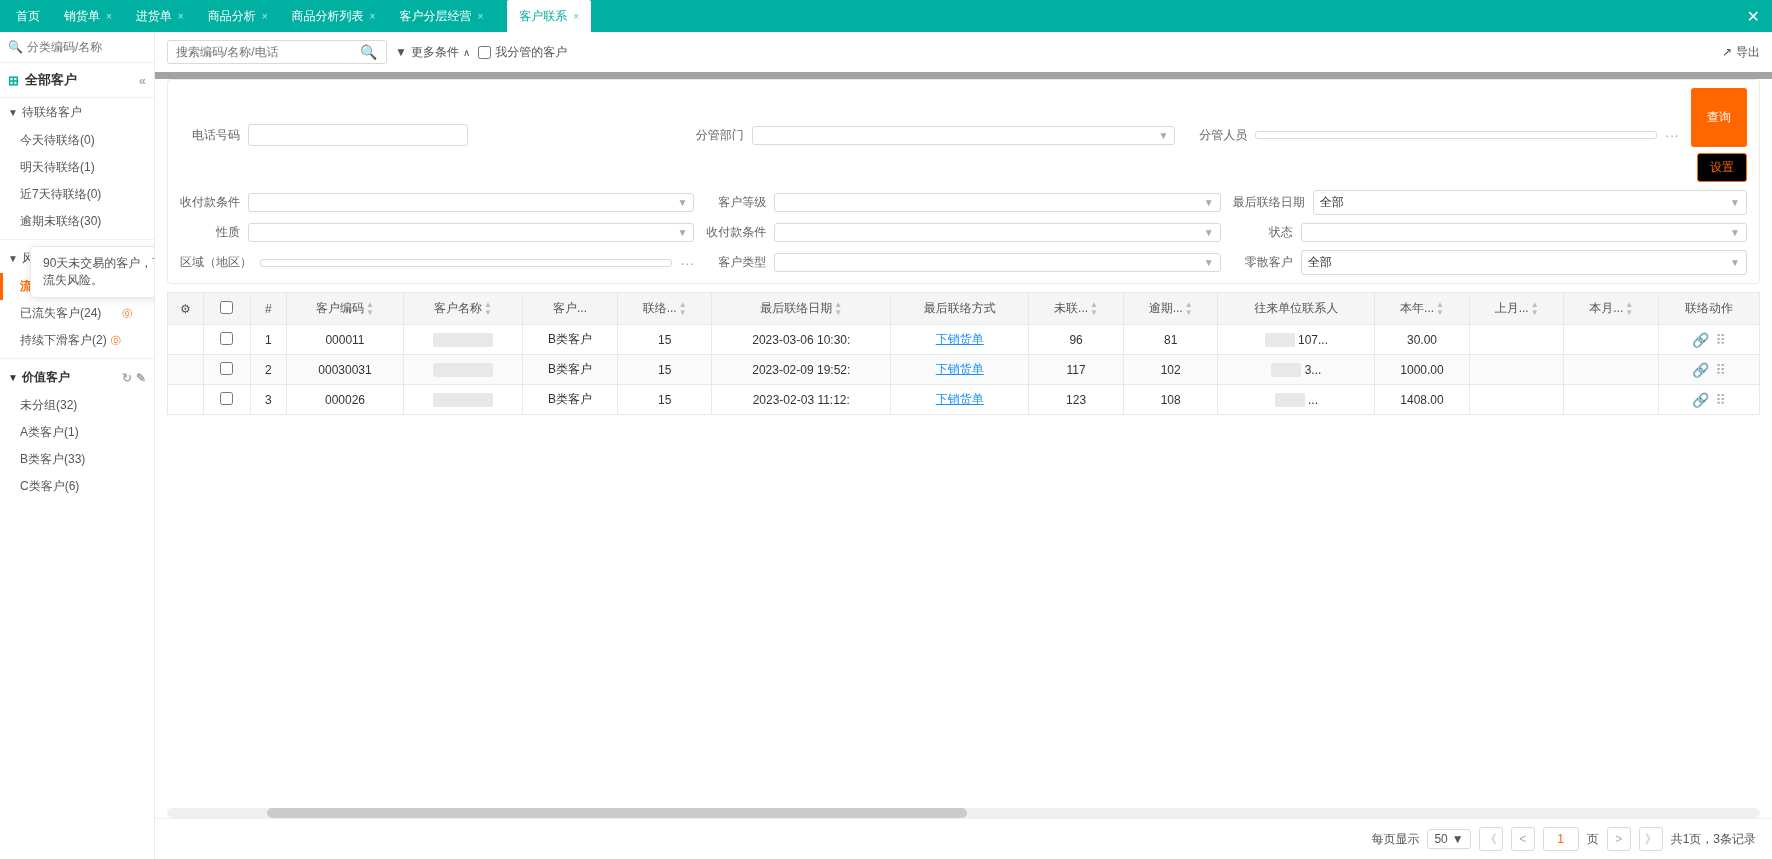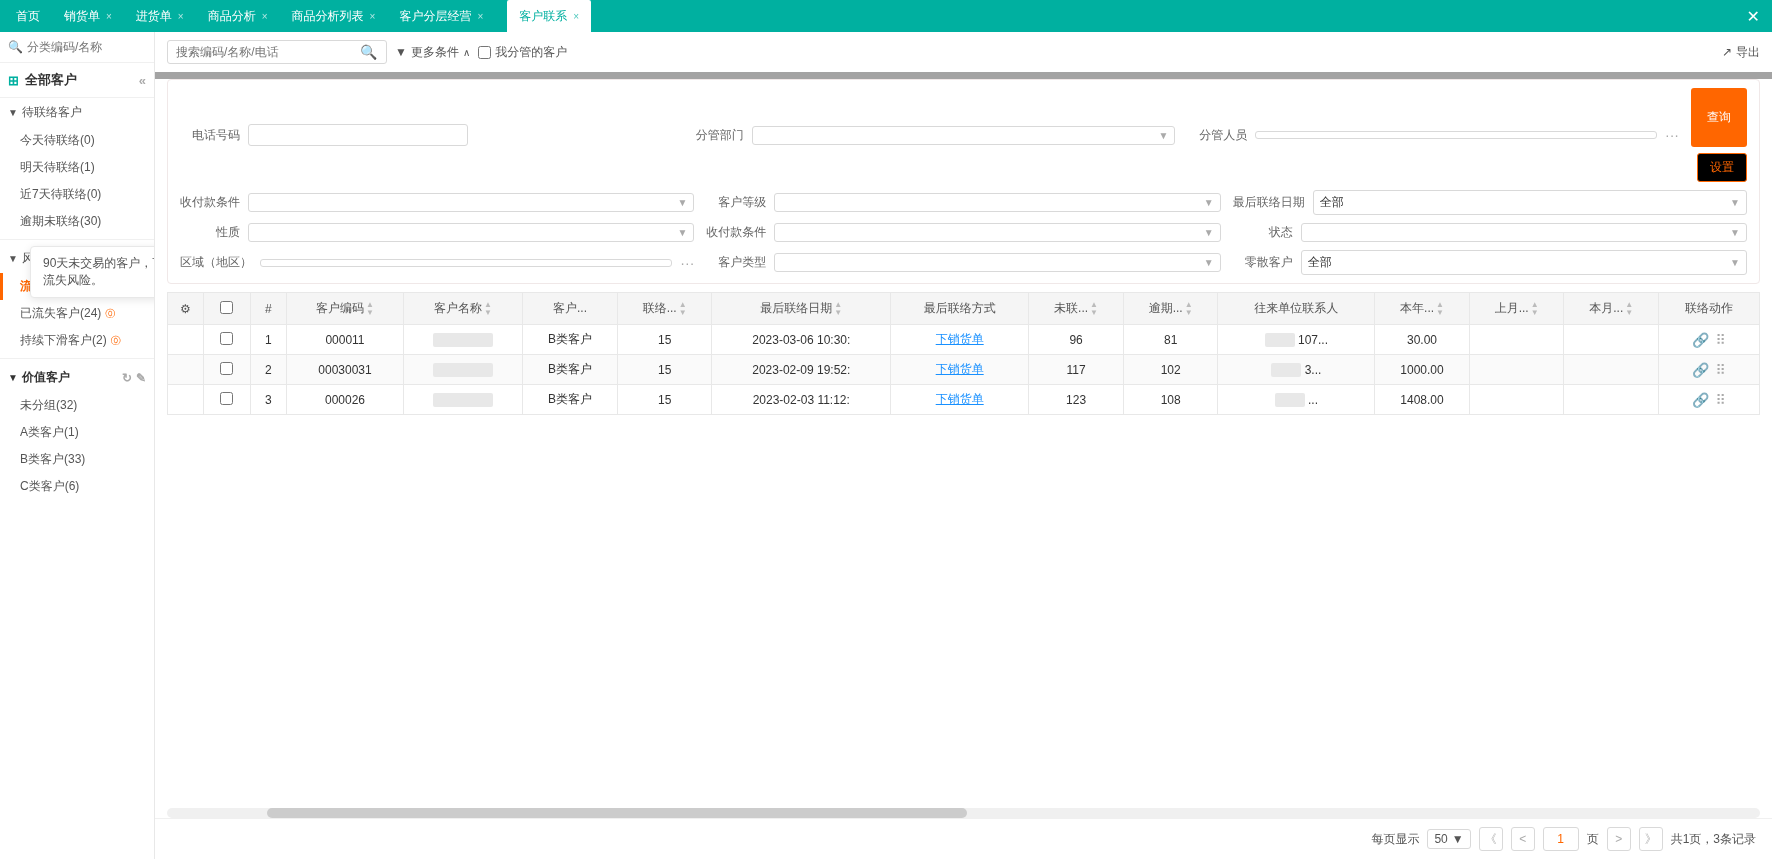--- a/index.html
+++ b/index.html
@@ -497,21 +497,21 @@
       <span>风险客户</span>
 
       <div class="tooltip-box">
         <span>90天未交易的客户，可能有流失风险。</span>
       </div>
     </div>
     <div class="sidebar-item active" style="display:flex;align-items:center;gap:4px;">
       <span>流失预警客户(3)</span>
       <span style="background:#ff6600;color:#fff;border-radius:50%;width:14px;height:14px;display:inline-flex;align-items:center;justify-content:center;font-size:9px;">!</span>
     </div>
-    <div class="sidebar-item" style="display:flex;align-items:center;gap:4px;">
+    <div class="sidebar-item" style="display:flex;align-items:center;gap:21px;">
       <span>已流失客户(24)</span>
       <span style="color:#ff6600;font-size:10px;">⓪</span>
     </div>
     <div class="sidebar-item" style="display:flex;align-items:center;gap:4px;">
       <span>持续下滑客户(2)</span>
       <span style="color:#ff6600;font-size:10px;">⓪</span>
     </div>
 
     <div class="sidebar-divider"></div>
 

